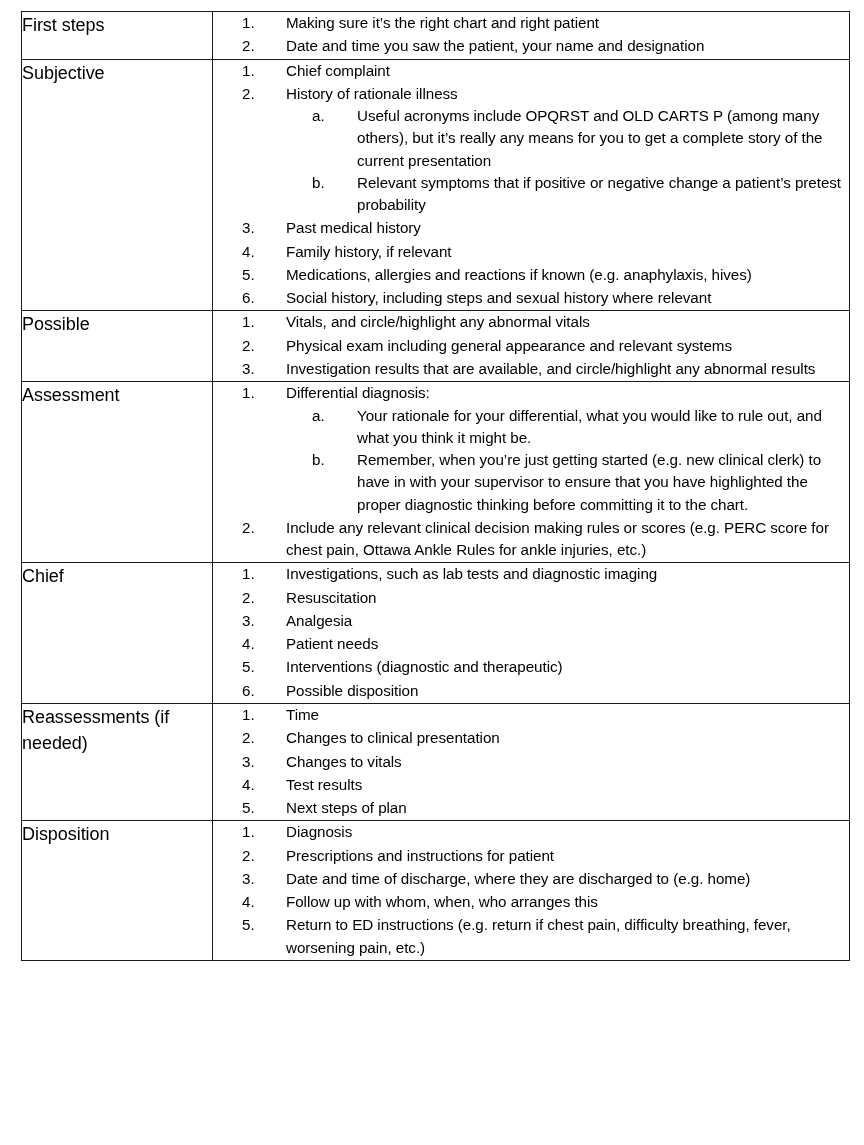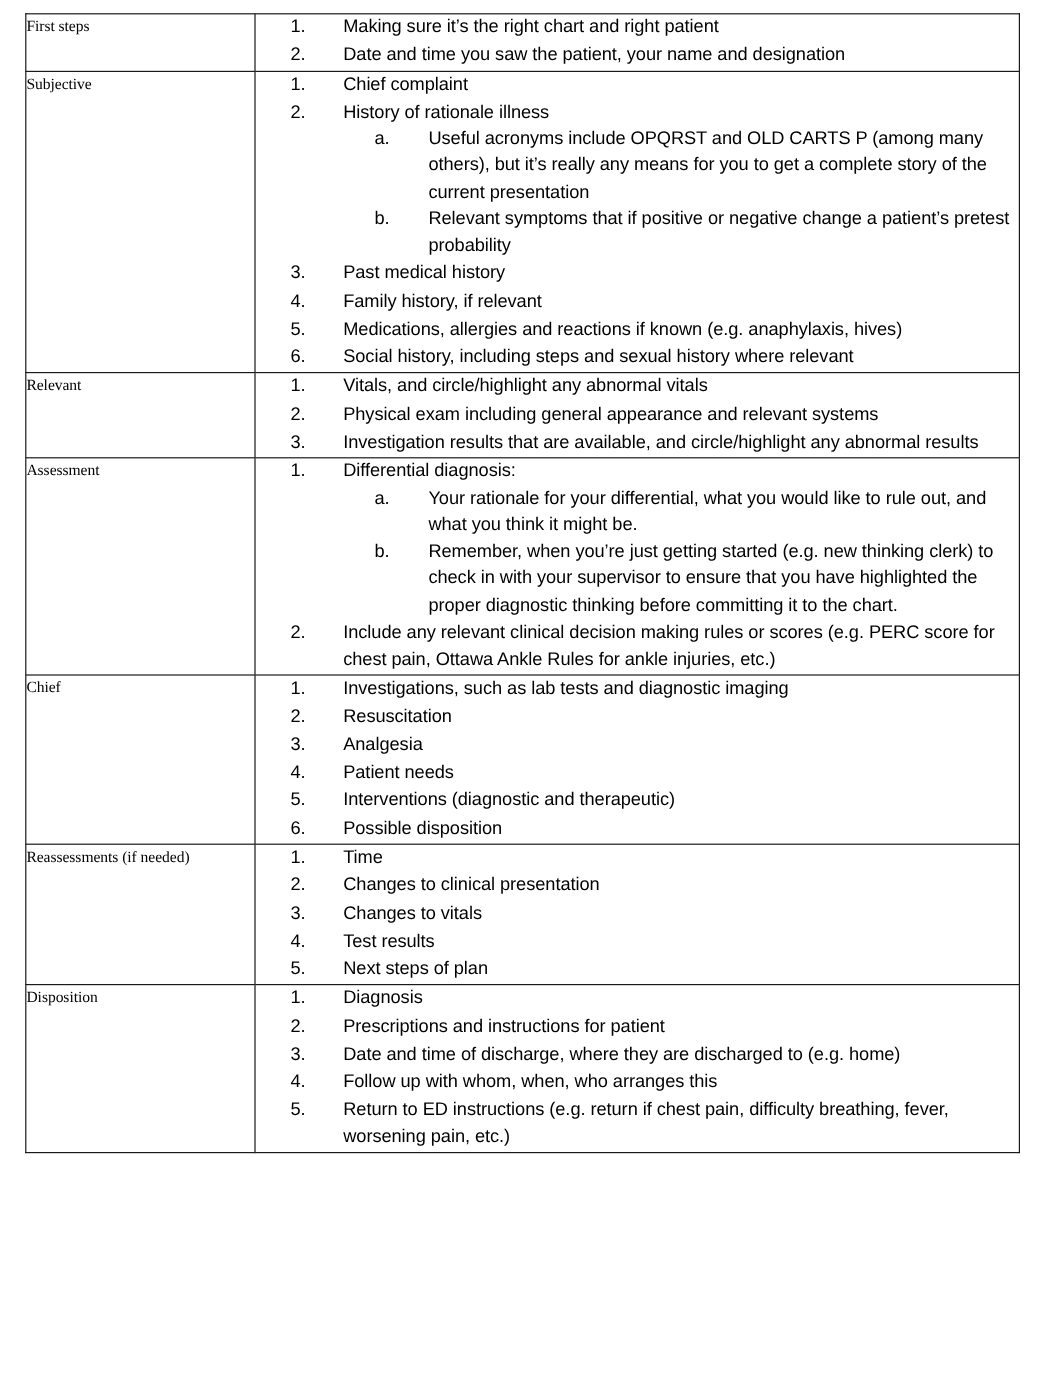--- a/index.html
+++ b/index.html
@@ -37,25 +37,24 @@
     vertical-align: top;
     padding: 0;
   }
   .col-label { width: 191px; }
   .col-body  { width: 637px; }
 
   .label-cell {
     padding: 10px 6px 14px 9px;
   }
   .label-text {
-    font-size: 13px;
+    font-size: 18px;
     line-height: 1.47;
     letter-spacing: -0.05px;
     white-space: pre-line;
-    font-family: Liberation Serif, serif;
   }
 
   .body-cell {
     padding: 9px 10px 13px 0px;
   }
 
   
   ol.lvl1 {
     list-style: none;
     margin: 0;
@@ -172,21 +171,21 @@
               </li>
               <li>
                 <span class="marker">6.</span>
                 <span class="txt">Social history, including steps and sexual history where relevant</span>
               </li>
             </ol>
           </td>
         </tr>
         <tr>
           <td class="label-cell">
-            <div class="label-text">Relevant</div>
+            <div class="label-text">Possible</div>
           </td>
           <td class="body-cell">
             <ol class="lvl1">
               <li>
                 <span class="marker">1.</span>
                 <span class="txt">Vitals, and circle/highlight any abnormal vitals</span>
               </li>
               <li>
                 <span class="marker">2.</span>
                 <span class="txt">Physical exam including general appearance and relevant systems</span>
@@ -207,21 +206,21 @@
               <li>
                 <span class="marker">1.</span>
                 <span class="txt">Differential diagnosis:</span>
                 <ol class="lvl2">
                   <li>
                     <span class="marker">a.</span>
                     <span class="txt">Your rationale for your differential, what you would like to rule out, and what you think it might be.</span>
                   </li>
                   <li>
                     <span class="marker">b.</span>
-                    <span class="txt">Remember, when you’re just getting started (e.g. new thinking clerk) to check in with your supervisor to ensure that you have highlighted the proper diagnostic thinking before committing it to the chart.</span>
+                    <span class="txt">Remember, when you’re just getting started (e.g. new clinical clerk) to have in with your supervisor to ensure that you have highlighted the proper diagnostic thinking before committing it to the chart.</span>
                   </li>
                 </ol>
               </li>
               <li>
                 <span class="marker">2.</span>
                 <span class="txt">Include any relevant clinical decision making rules or scores (e.g. PERC score for chest pain, Ottawa Ankle Rules for ankle injuries, etc.)</span>
               </li>
             </ol>
           </td>
         </tr>

